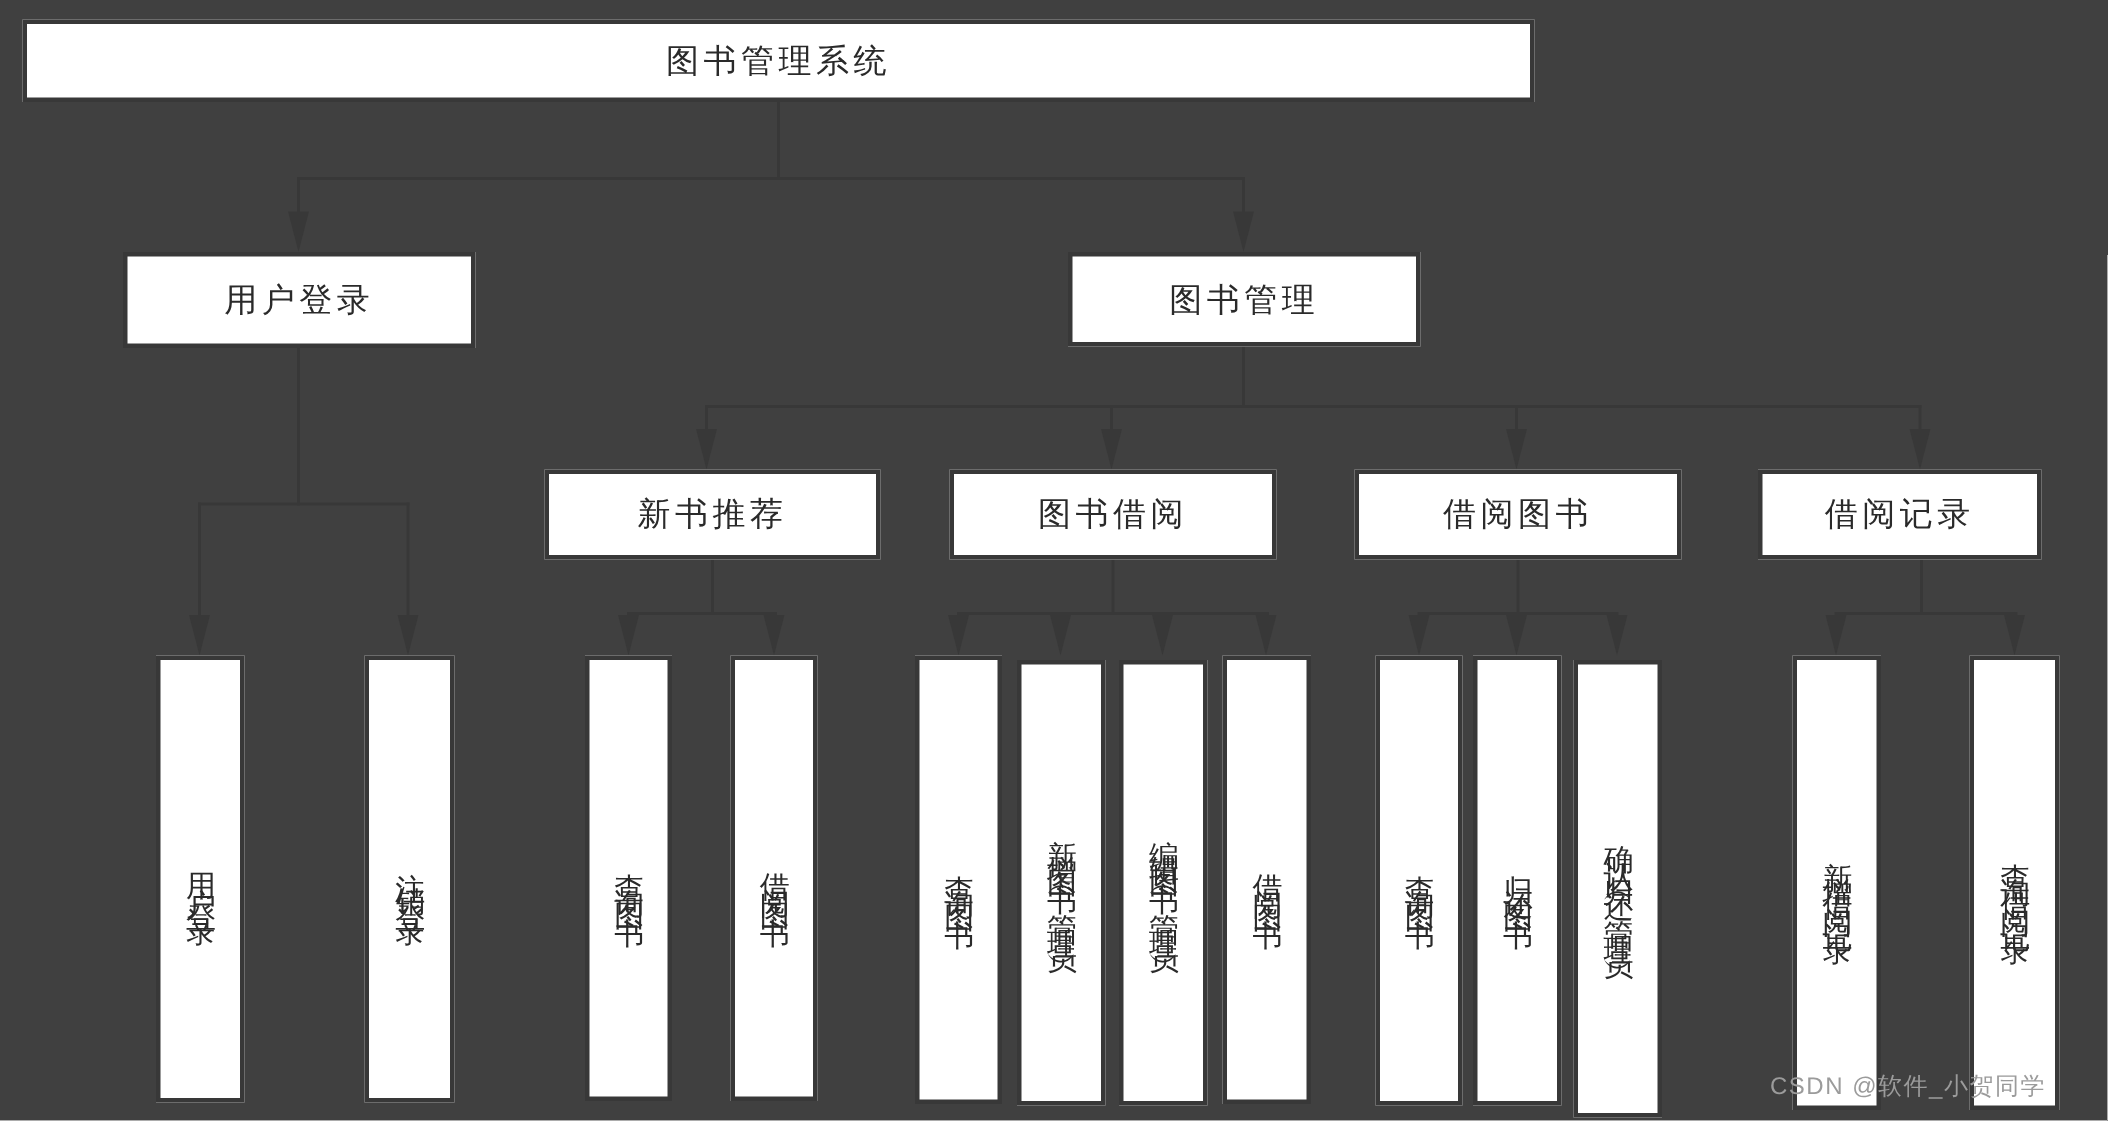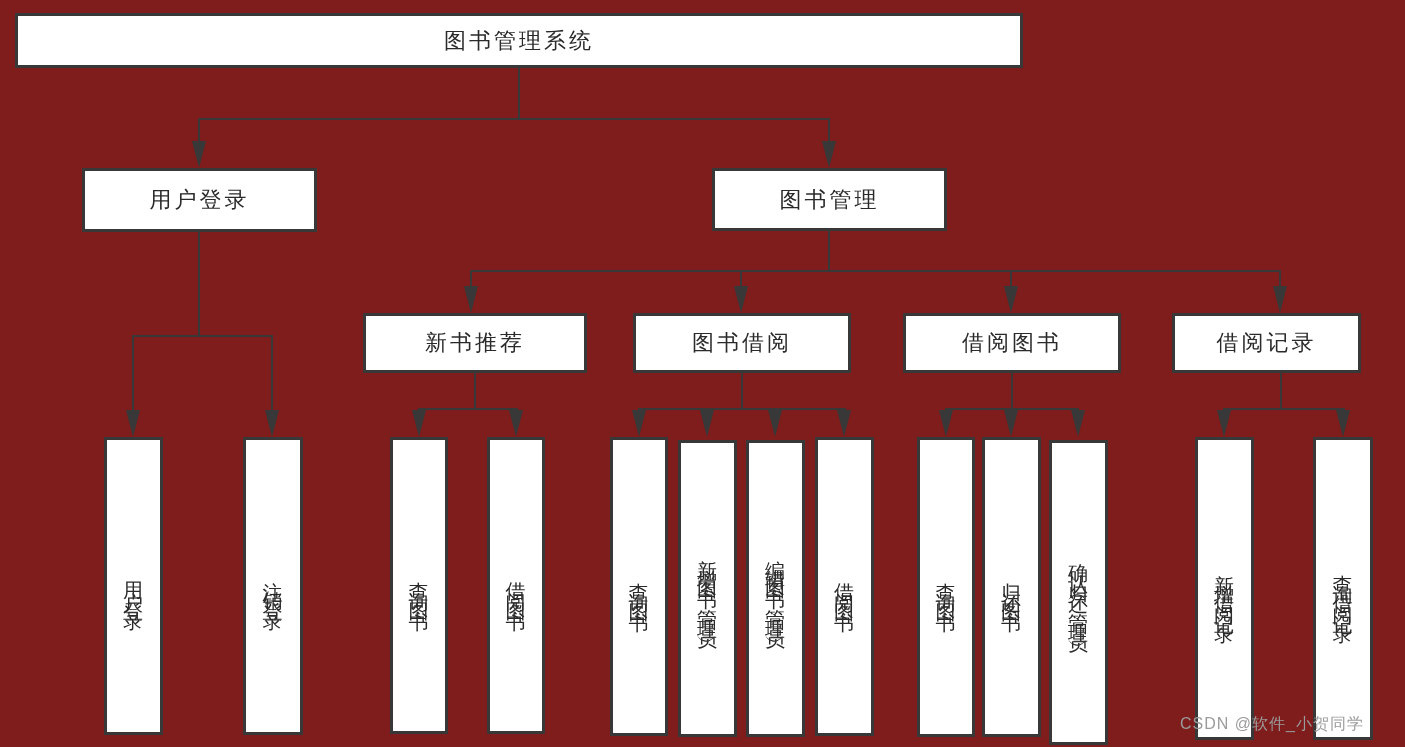--- a/index.html
+++ b/index.html
@@ -1,17 +1,17 @@
 <!DOCTYPE html>
 <html><head>
 <meta charset="utf-8">
 <style>
   html,body{margin:0;padding:0;background:#ffffff;}
   body{font-family:"Liberation Sans","DejaVu Sans",sans-serif;}
-  #canvas{position:relative;width:1405px;height:747px;background:#7f1d1d;overflow:hidden;}
+  #canvas{position:relative;width:1405px;height:747px;background:#404040;overflow:hidden;}
   .box{position:absolute;box-sizing:border-box;background:#ffffff;border:3px solid #383838;
        display:flex;align-items:center;justify-content:center;color:#2a2a2a;}
   .hbox{font-size:22px;letter-spacing:3px;}
   .vbox{border-width:3px;}
   .vtext{writing-mode:vertical-rl;text-orientation:mixed;font-size:20px;letter-spacing:10px;
          color:#2a2a2a;line-height:1;}
   .vline{position:absolute;width:2px;background:#383838;}
   .hline{position:absolute;height:2px;background:#383838;}
   .arrow{position:absolute;width:0;height:0;border-left:7px solid transparent;
          border-right:7px solid transparent;border-top:27px solid #383838;}

